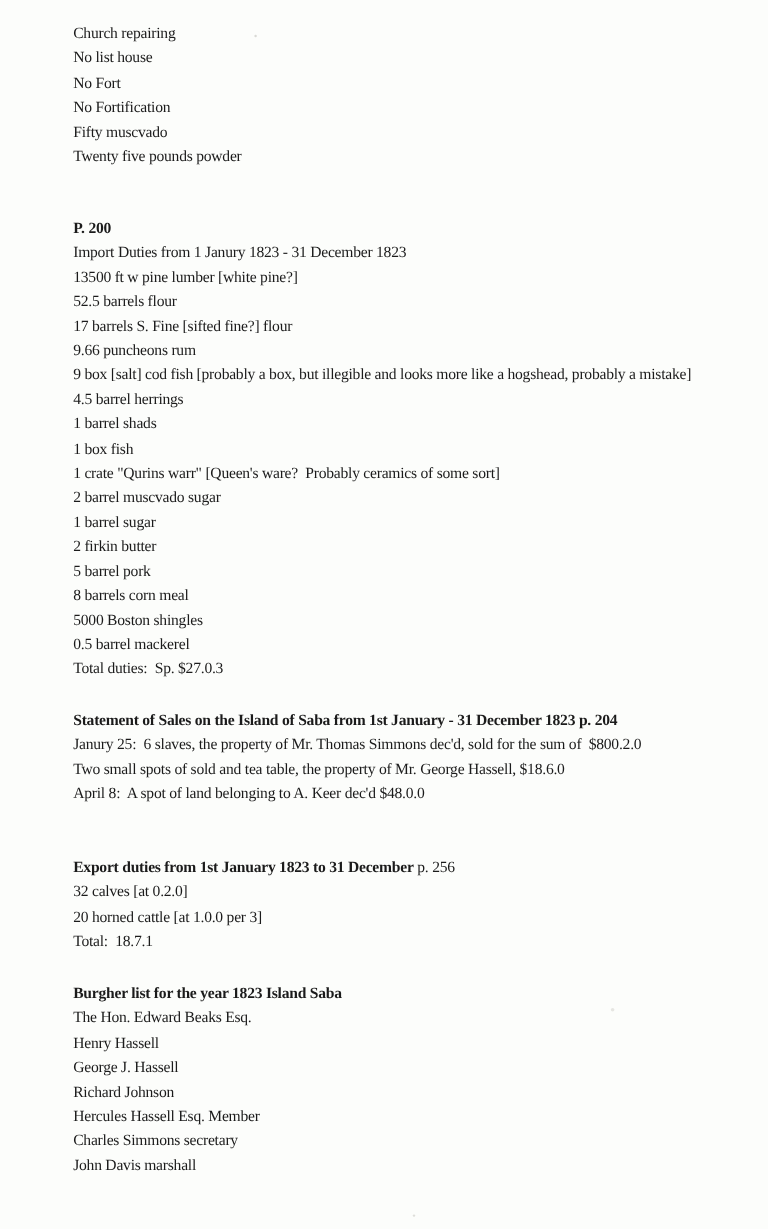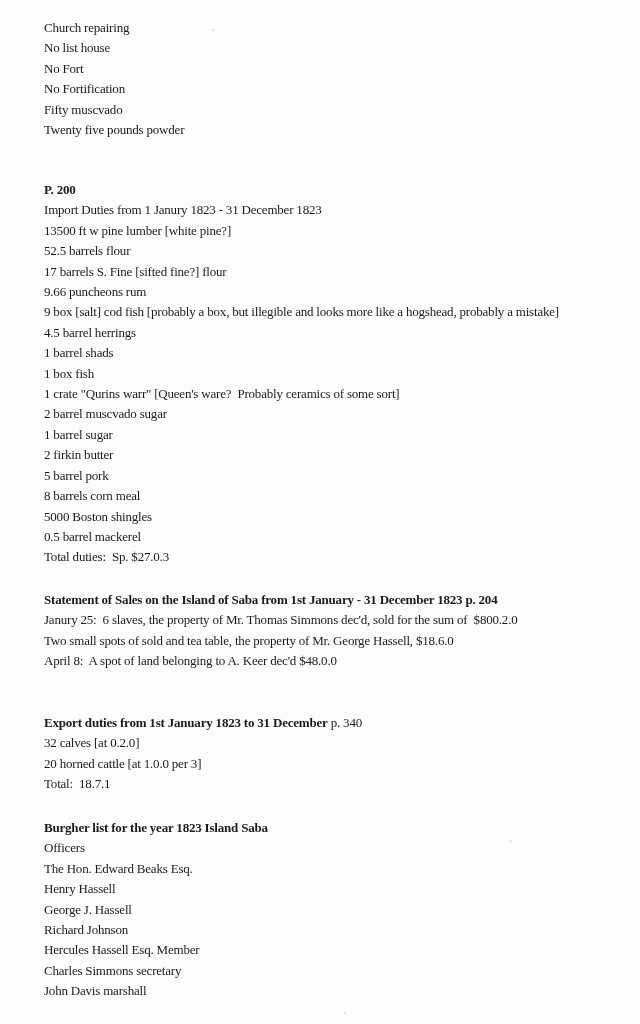--- a/index.html
+++ b/index.html
@@ -22,20 +22,21 @@
   .section {
     position: absolute;
     left: 44px;
     right: 0;
   }
   .line {
     font-size: 13px;
     line-height: 20.4px;
     letter-spacing: -0.2px;
     white-space: pre;
+    margin-left: 17px;
   }
   .heading .bold,
   .line .bold {
     font-weight: 700;
   }
   .speck {
     position: absolute;
     border-radius: 50%;
     pointer-events: none;
   }
@@ -79,28 +80,27 @@
       <div class="line">0.5 barrel mackerel</div>
       <div class="line">Total duties:  Sp. $27.0.3</div>
     </div>
     <div class="section" style="top: 590px;">
       <div class="line heading"><span class="bold">Statement of Sales on the Island of Saba from 1st January - 31 December 1823 p. 204</span></div>
       <div class="line">Janury 25:  6 slaves, the property of Mr. Thomas Simmons dec'd, sold for the sum of  $800.2.0</div>
       <div class="line">Two small spots of sold and tea table, the property of Mr. George Hassell, $18.6.0</div>
       <div class="line">April 8:  A spot of land belonging to A. Keer dec'd $48.0.0</div>
     </div>
     <div class="section" style="top: 713px;">
-      <div class="line heading"><span class="bold">Export duties from 1st January 1823 to 31 December</span><span> p. 340</span></div>
+      <div class="line heading"><span class="bold">Export duties from 1st January 1823 to 31 December</span><span> p. 256</span></div>
       <div class="line">32 calves [at 0.2.0]</div>
       <div class="line">20 horned cattle [at 1.0.0 per 3]</div>
       <div class="line">Total:  18.7.1</div>
     </div>
     <div class="section" style="top: 818px;">
       <div class="line heading"><span class="bold">Burgher list for the year 1823 Island Saba</span></div>
-      <div class="line">Officers</div>
       <div class="line">The Hon. Edward Beaks Esq.</div>
       <div class="line">Henry Hassell</div>
       <div class="line">George J. Hassell</div>
       <div class="line">Richard Johnson</div>
       <div class="line">Hercules Hassell Esq. Member</div>
       <div class="line">Charles Simmons secretary</div>
       <div class="line">John Davis marshall</div>
     </div>
   </div>
 

